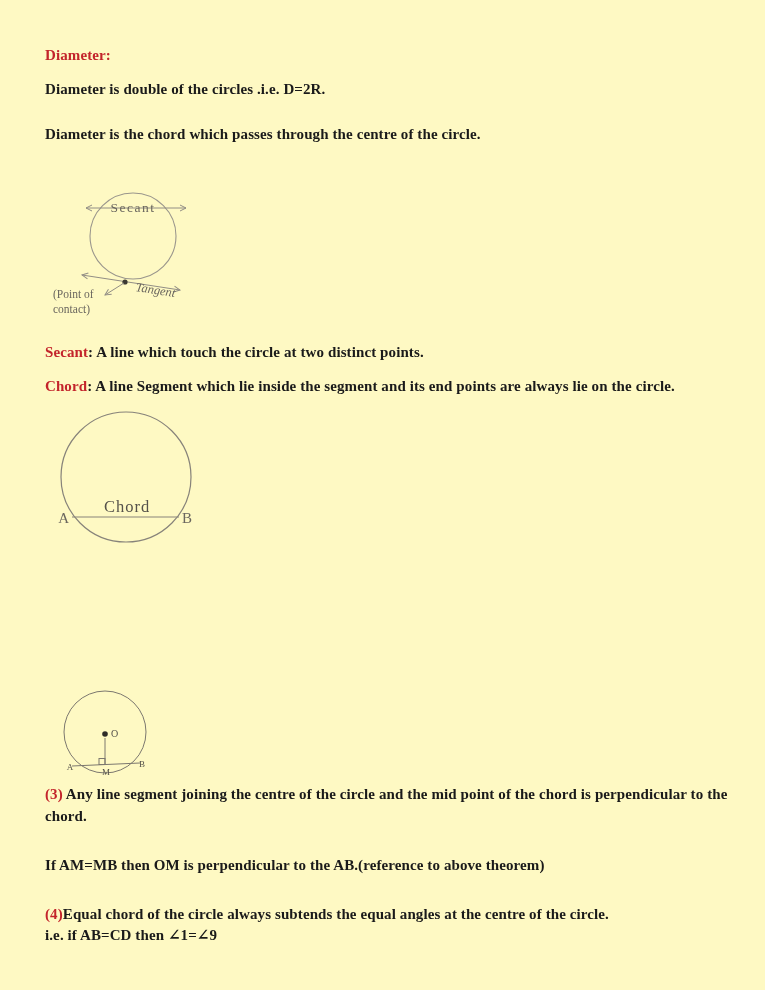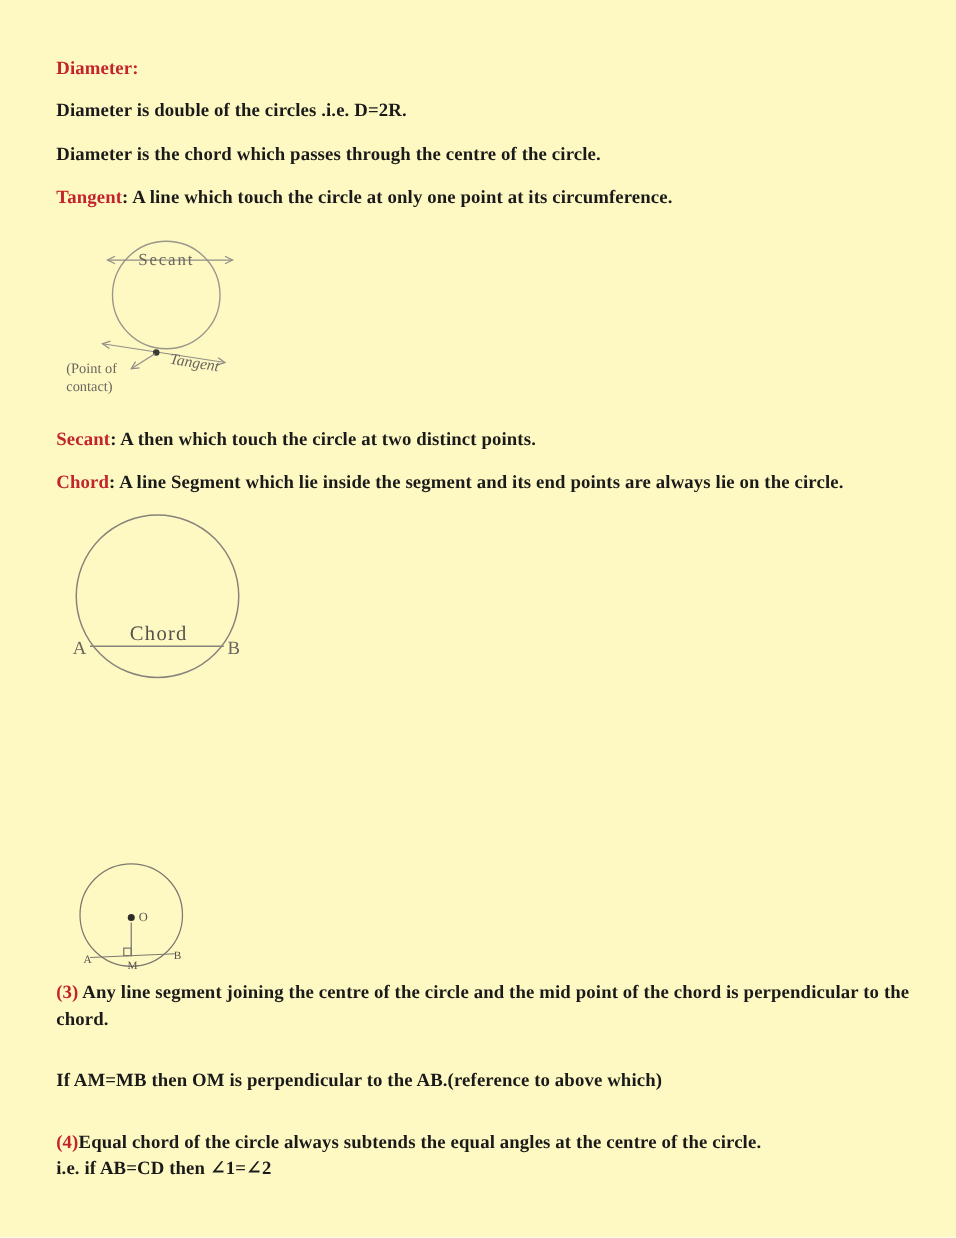--- a/index.html
+++ b/index.html
@@ -23,47 +23,44 @@
 <body>
 
 <div class="page">
 
   <div class="para red" style="top:44px">
     <span>Diameter:</span>
   </div>
   <div class="para" style="top:78px">
     <span>Diameter is double of the circles .i.e. D=2R.</span>
   </div>
-  <div class="para" style="top:113px">
+  <div class="para" style="top:123px">
     <span>Diameter is the chord which passes through the centre of the circle.</span>
   </div>
 
-  <div class="para" style="top:147px">
-    <span class="red">Tangent</span><span>: A line which touch the circle at only one point at its circumference.</span>
-  </div>
 
   <svg class="fig" style="left:48px;top:190px" width="210" height="140" viewBox="0 0 210 140">
     <defs>
       <marker id="arr1" markerWidth="9" markerHeight="9" refX="7.5" refY="4.5" orient="auto-start-reverse">
         <path d="M1.5,1.5 L7.5,4.5 L1.5,7.5" fill="none" stroke="#928e85" stroke-width="1"></path>
       </marker>
     </defs>
     <circle cx="85" cy="46" r="43" fill="none" stroke="#9a968c" stroke-width="1.1"></circle>
     <line x1="38" y1="18" x2="138" y2="18" stroke="#928e85" stroke-width="1" marker-start="url(#arr1)" marker-end="url(#arr1)"></line>
     <text x="85" y="22" text-anchor="middle" font-size="13.5" letter-spacing="1.5" fill="#6a665e">Secant</text>
     <line x1="34" y1="85" x2="132" y2="100" stroke="#928e85" stroke-width="1" marker-start="url(#arr1)" marker-end="url(#arr1)"></line>
     <circle cx="77" cy="92" r="2.6" fill="#3a3832"></circle>
     <line x1="76" y1="93" x2="57" y2="105" stroke="#928e85" stroke-width="1" marker-end="url(#arr1)"></line>
     <text x="107" y="104" text-anchor="middle" font-size="12.5" font-style="italic" fill="#6a665e" transform="rotate(9 107 104)">Tangent</text>
     <text x="5" y="108" font-size="11.5" fill="#6a665e">(Point of</text>
     <text x="5" y="123" font-size="11.5" fill="#6a665e">contact)</text>
   </svg>
 
   <div class="para" style="top:341px">
-    <span class="red">Secant</span><span>: A then which touch the circle at two distinct points.</span>
+    <span class="red">Secant</span><span>: A line which touch the circle at two distinct points.</span>
   </div>
   <div class="para" style="top:375px">
     <span class="red">Chord</span><span>: A line Segment which lie inside the segment and its end points are always lie on the circle.</span>
   </div>
 
   <svg class="fig" style="left:45px;top:400px" width="230" height="160" viewBox="0 0 230 160">
     <circle cx="81" cy="77" r="65" fill="none" stroke="#87837a" stroke-width="1.2"></circle>
     <line x1="27" y1="117" x2="134" y2="117" stroke="#87837a" stroke-width="1.2"></line>
     <text x="82" y="112" text-anchor="middle" font-size="16.5" letter-spacing="1" fill="#55524b">Chord</text>
     <text x="24" y="123" text-anchor="end" font-size="15" fill="#6a665e">A</text>
@@ -83,24 +80,24 @@
     <text x="20" y="85" text-anchor="middle" font-size="9" fill="#55524b">A</text>
     <text x="56" y="90" text-anchor="middle" font-size="9" fill="#55524b">M</text>
     <text x="92" y="82" text-anchor="middle" font-size="9" fill="#55524b">B</text>
   </svg>
 
   <div class="para" style="top:783px;width:692px">
     <span class="red">(3)</span><span> Any line segment joining the centre of the circle and the mid point of the chord is perpendicular to the chord.</span>
   </div>
 
   <div class="para" style="top:854px">
-    <span>If AM=MB then OM is perpendicular to the AB.(reference to above which)</span>
+    <span>If AM=MB then OM is perpendicular to the AB.(reference to above theorem)</span>
   </div>
 
   <div class="para" style="top:903px">
     <span class="red">(4)</span><span>Equal chord of the circle always subtends the equal angles at the centre of the circle.</span>
   </div>
 
   <div class="para" style="top:924px">
-    <span>i.e. if AB=CD then ∠1=∠2</span>
+    <span>i.e. if AB=CD then ∠1=∠9</span>
   </div>
 
 </div>
 
 </body></html>

